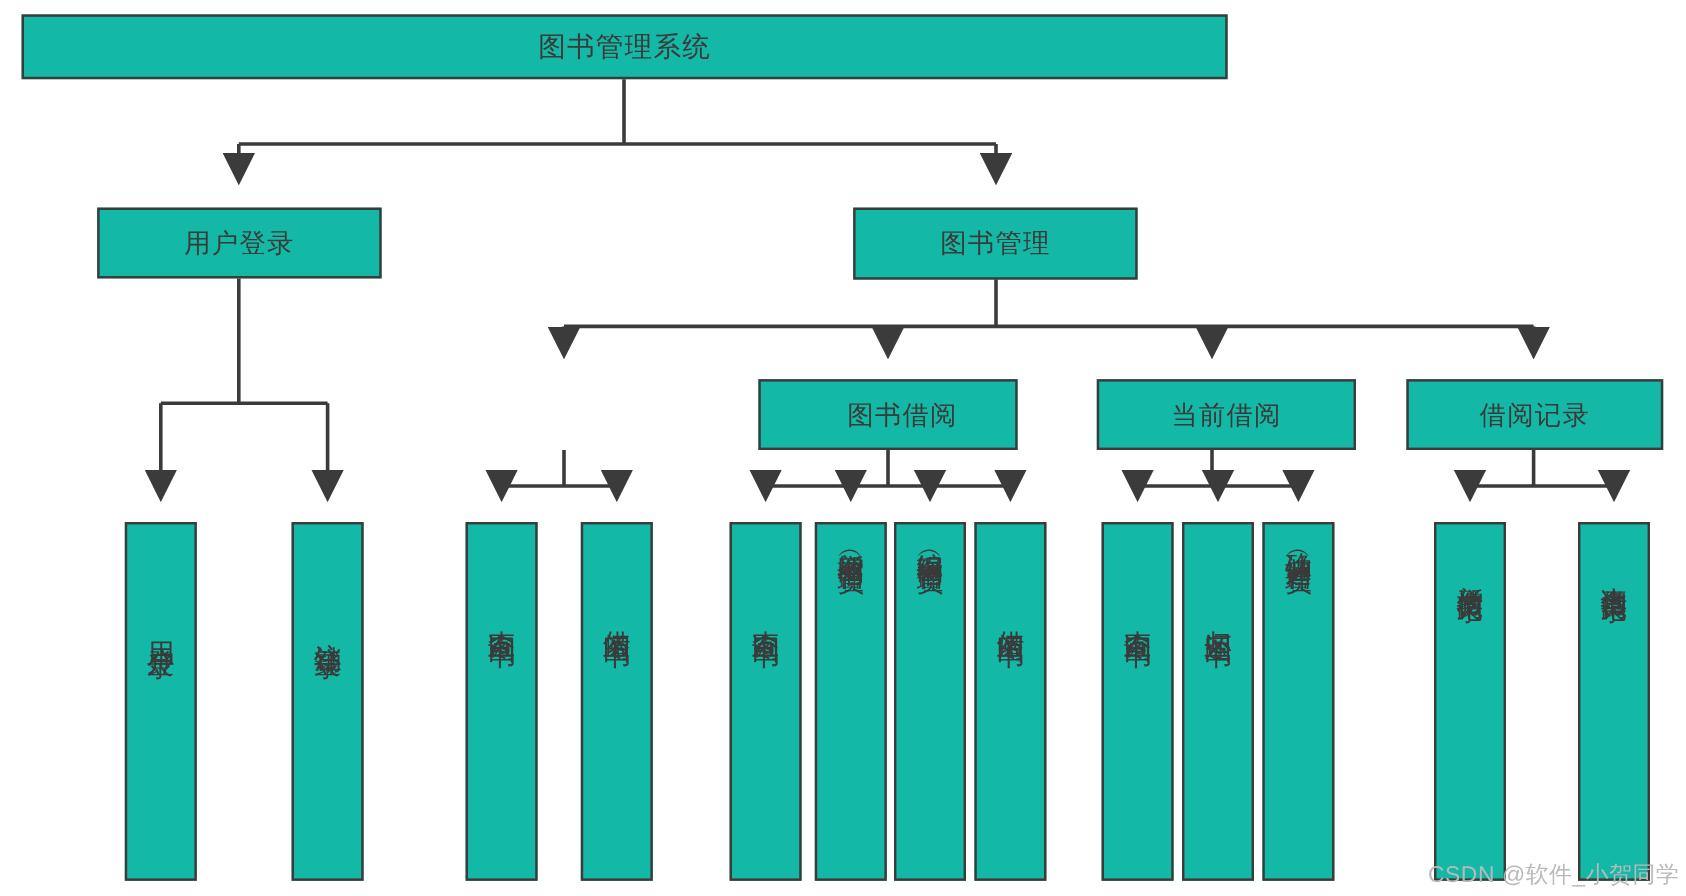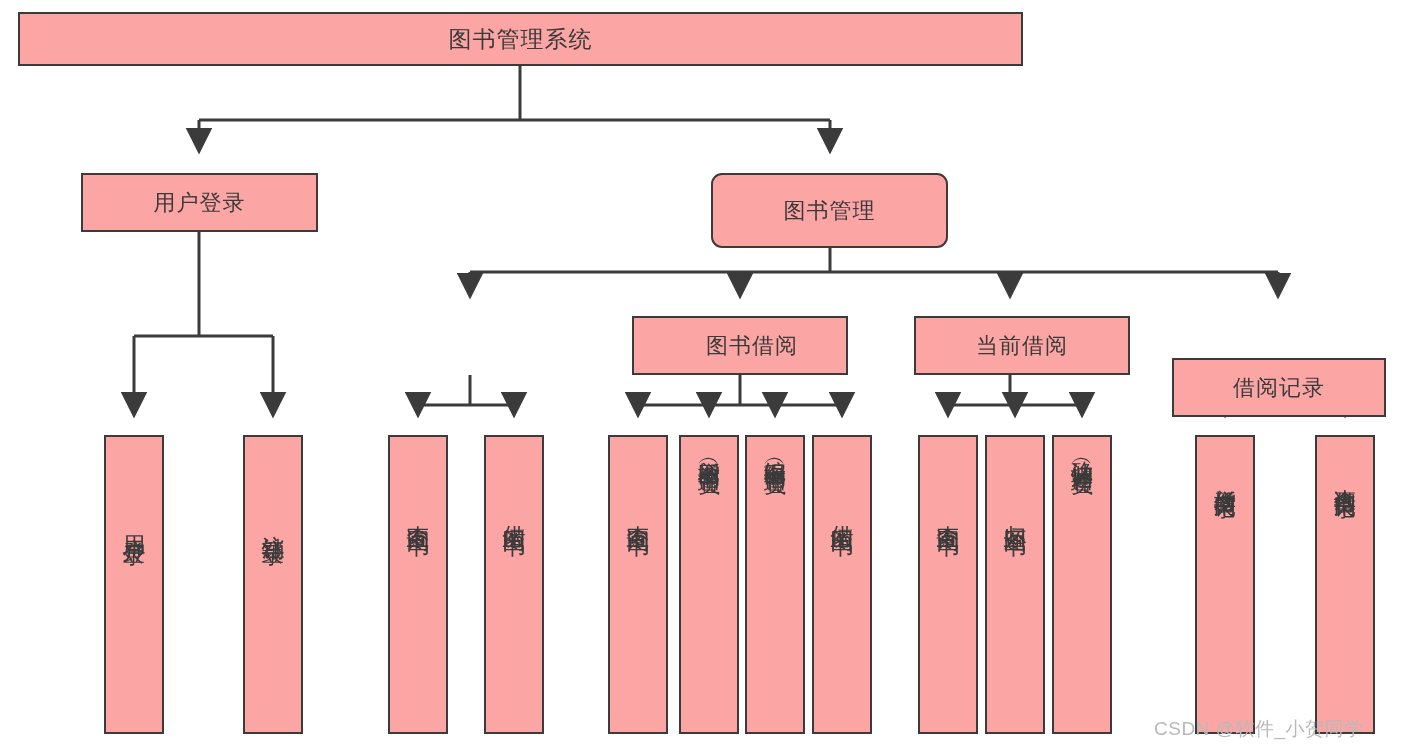--- a/index.html
+++ b/index.html
@@ -23,21 +23,21 @@
     left: 0;
     top: 0;
     width: 1405px;
     height: 747px;
     pointer-events: none;
   }
   .node {
     position: absolute;
     box-sizing: border-box;
     border: 2px solid #3b3b3b;
-    background: #fca5a5;
+    background: #14b8a6;
     display: flex;
     align-items: center;
     justify-content: center;
     color: #3a3a3a;
   }
   .node-label {
     display: block;
     text-align: center;
     white-space: nowrap;
     letter-spacing: 1px;
@@ -132,34 +132,34 @@
   </svg>
 
   <div class="node h-node root" style="left:18px; top:12px; width:1005px; height:54px;">
     <span class="node-label">图书管理系统</span>
   </div>
 
   <div class="node h-node" style="left:81px; top:173px; width:237px; height:59px;">
     <span class="node-label">用户登录</span>
   </div>
 
-  <div class="node h-node" style="left:711px; top:173px; width:237px; height:75px;border-radius:11px;">
+  <div class="node h-node" style="left:711px; top:173px; width:237px; height:60px;">
     <span class="node-label">图书管理</span>
   </div>
 
 
   <div class="node h-node" style="left:632px; top:316px; width:216px; height:59px;padding-left:24px;">
     <span class="node-label">图书借阅</span>
   </div>
 
   <div class="node h-node" style="left:902px; top:316px; width:216px; height:59px;margin-left:12px;">
     <span class="node-label">当前借阅</span>
   </div>
 
-  <div class="node h-node" style="left:1172px; top:316px; width:214px; height:59px;margin-top:42px;">
+  <div class="node h-node" style="left:1172px; top:316px; width:214px; height:59px;">
     <span class="node-label">借阅记录</span>
   </div>
 
   <div class="node leaf" style="left:104px; top:435px; width:60px; height:299px; padding-top:80px;">
     <span class="node-label">用户登录</span>
   </div>
 
   <div class="node leaf" style="left:243px; top:435px; width:60px; height:299px; padding-top:80px;">
     <span class="node-label">注销登录</span>
   </div>
@@ -201,15 +201,15 @@
   </div>
 
   <div class="node leaf tall" style="left:1195px; top:435px; width:60px; height:299px; padding-top:34px;">
     <span class="node-label">新增借阅记录</span>
   </div>
 
   <div class="node leaf tall" style="left:1315px; top:435px; width:60px; height:299px; padding-top:34px;">
     <span class="node-label">查询借阅记录</span>
   </div>
 
-  <div class="watermark" style="left:1154px; top:716px;">CSDN @软件_小贺同学</div>
+  <div class="watermark" style="left:1190px; top:716px;">CSDN @软件_小贺同学</div>
 
 </div>
 
 </body></html>

